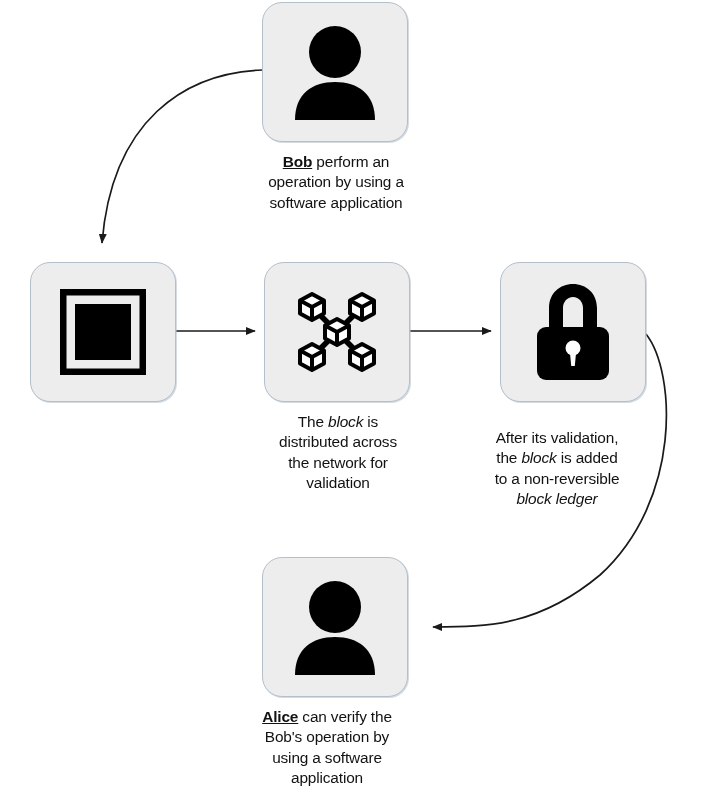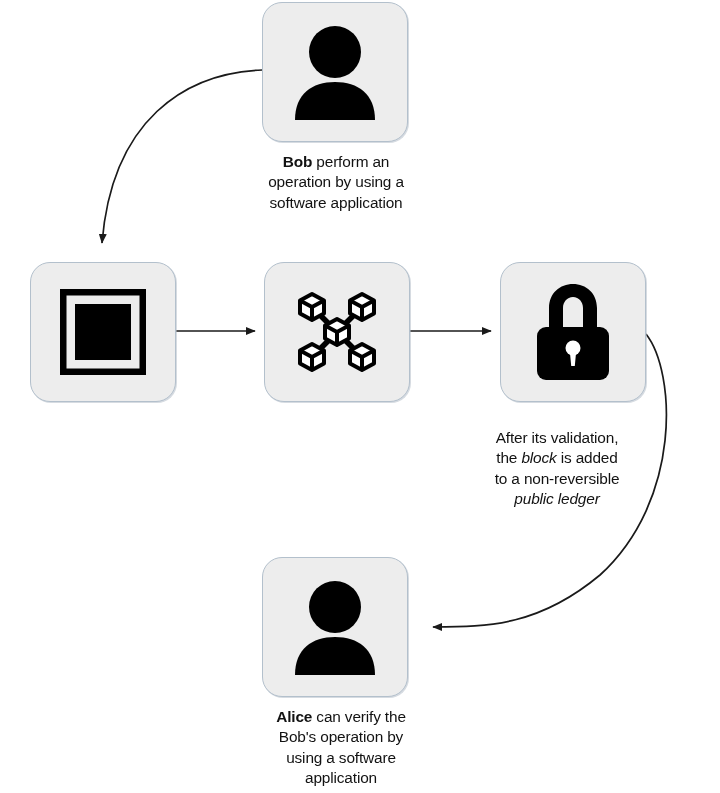--- a/index.html
+++ b/index.html
@@ -46,35 +46,35 @@
   }
   .caption {
     position: absolute;
     text-align: center;
     font-size: 15.4px;
     line-height: 20.4px;
     color: #121212;
     letter-spacing: -0.15px;
     white-space: pre-line;
   }
-  .caption b { font-weight: bold; }
+  .caption b { font-weight: bold; text-decoration: underline; }
   .caption i { font-style: italic; }
 
   
   #node-bob      { left: 262px; top: 2px;   width: 146px; height: 140px; }
   #node-block    { left: 30px;  top: 262px; width: 146px; height: 140px; }
   #node-network  { left: 264px; top: 262px; width: 146px; height: 140px; }
   #node-ledger   { left: 500px; top: 262px; width: 146px; height: 140px; }
   #node-alice    { left: 262px; top: 557px; width: 146px; height: 140px; }
 
   #cap-bob     { left: 240px; top: 152px; width: 192px; }
   #cap-block   { left: 12px;  top: 412px; width: 184px; }
   #cap-network { left: 256px; top: 412px; width: 164px; }
   #cap-ledger  { left: 448px; top: 428px; width: 218px; }
-  #cap-alice   { left: 243px; top: 707px; width: 196px; }
+  #cap-alice   { left: 229px; top: 707px; width: 196px; }
 </style>
 </head>
 <body>
 
 <div id="stage">
 
   <svg class="edges" width="720" height="793" viewBox="0 0 720 793">
     <defs>
       <marker id="arrowhead" markerWidth="10" markerHeight="8" refX="9.2" refY="4" orient="auto" markerUnits="userSpaceOnUse">
         <path d="M0,0 L10,4 L0,8 Z" fill="#1a1a1a"></path>
@@ -136,31 +136,32 @@
           <path d="M0,0 L0,13" fill="none"></path>
         </g>
         <g transform="translate(75,75)">
           <path d="M0,-13 L12,-6.5 L12,6.5 L0,13 L-12,6.5 L-12,-6.5 Z"></path>
           <path d="M-12,-6.5 L0,0 L12,-6.5" fill="none"></path>
           <path d="M0,0 L0,13" fill="none"></path>
         </g>
       </g>
     </svg>
   </div>
+  <div class="caption" id="cap-network">The <i>block</i> is<br>distributed across<br>the network for<br>validation</div>
 
   <div class="node" id="node-ledger">
     <svg class="glyph" width="88" height="100" viewBox="0 0 88 100">
       <path d="M20,52 L20,26 C20,11 31,2 44,2 C57,2 68,11 68,26 L68,52 L54,52 L54,26
                C54,20 50,15 44,15 C38,15 34,20 34,26 L34,52 Z" fill="#000000"></path>
       <rect x="8" y="45" width="72" height="53" rx="9" fill="#000000"></rect>
       <circle cx="44" cy="66" r="7.5" fill="#ffffff"></circle>
       <path d="M40.5,66 L47.5,66 L45.8,84 L42.2,84 Z" fill="#ffffff"></path>
     </svg>
   </div>
-  <div class="caption" id="cap-ledger">After its validation,<br>the <i>block</i> is added<br>to a non-reversible<br><i>public ledger</i></div>
+  <div class="caption" id="cap-ledger">After its validation,<br>the <i>block</i> is added<br>to a non-reversible<br><i>block ledger</i></div>
 
   <div class="node" id="node-alice">
     <svg class="glyph" width="96" height="100" viewBox="0 0 96 100">
       <circle cx="48" cy="30" r="26" fill="#000000"></circle>
       <path d="M8,98 C8,72 25,60 48,60 C71,60 88,72 88,98 Z" fill="#000000"></path>
     </svg>
   </div>
   <div class="caption" id="cap-alice"><b>Alice</b> can verify the<br>Bob's operation by<br>using a software<br>application</div>
 
 </div>

